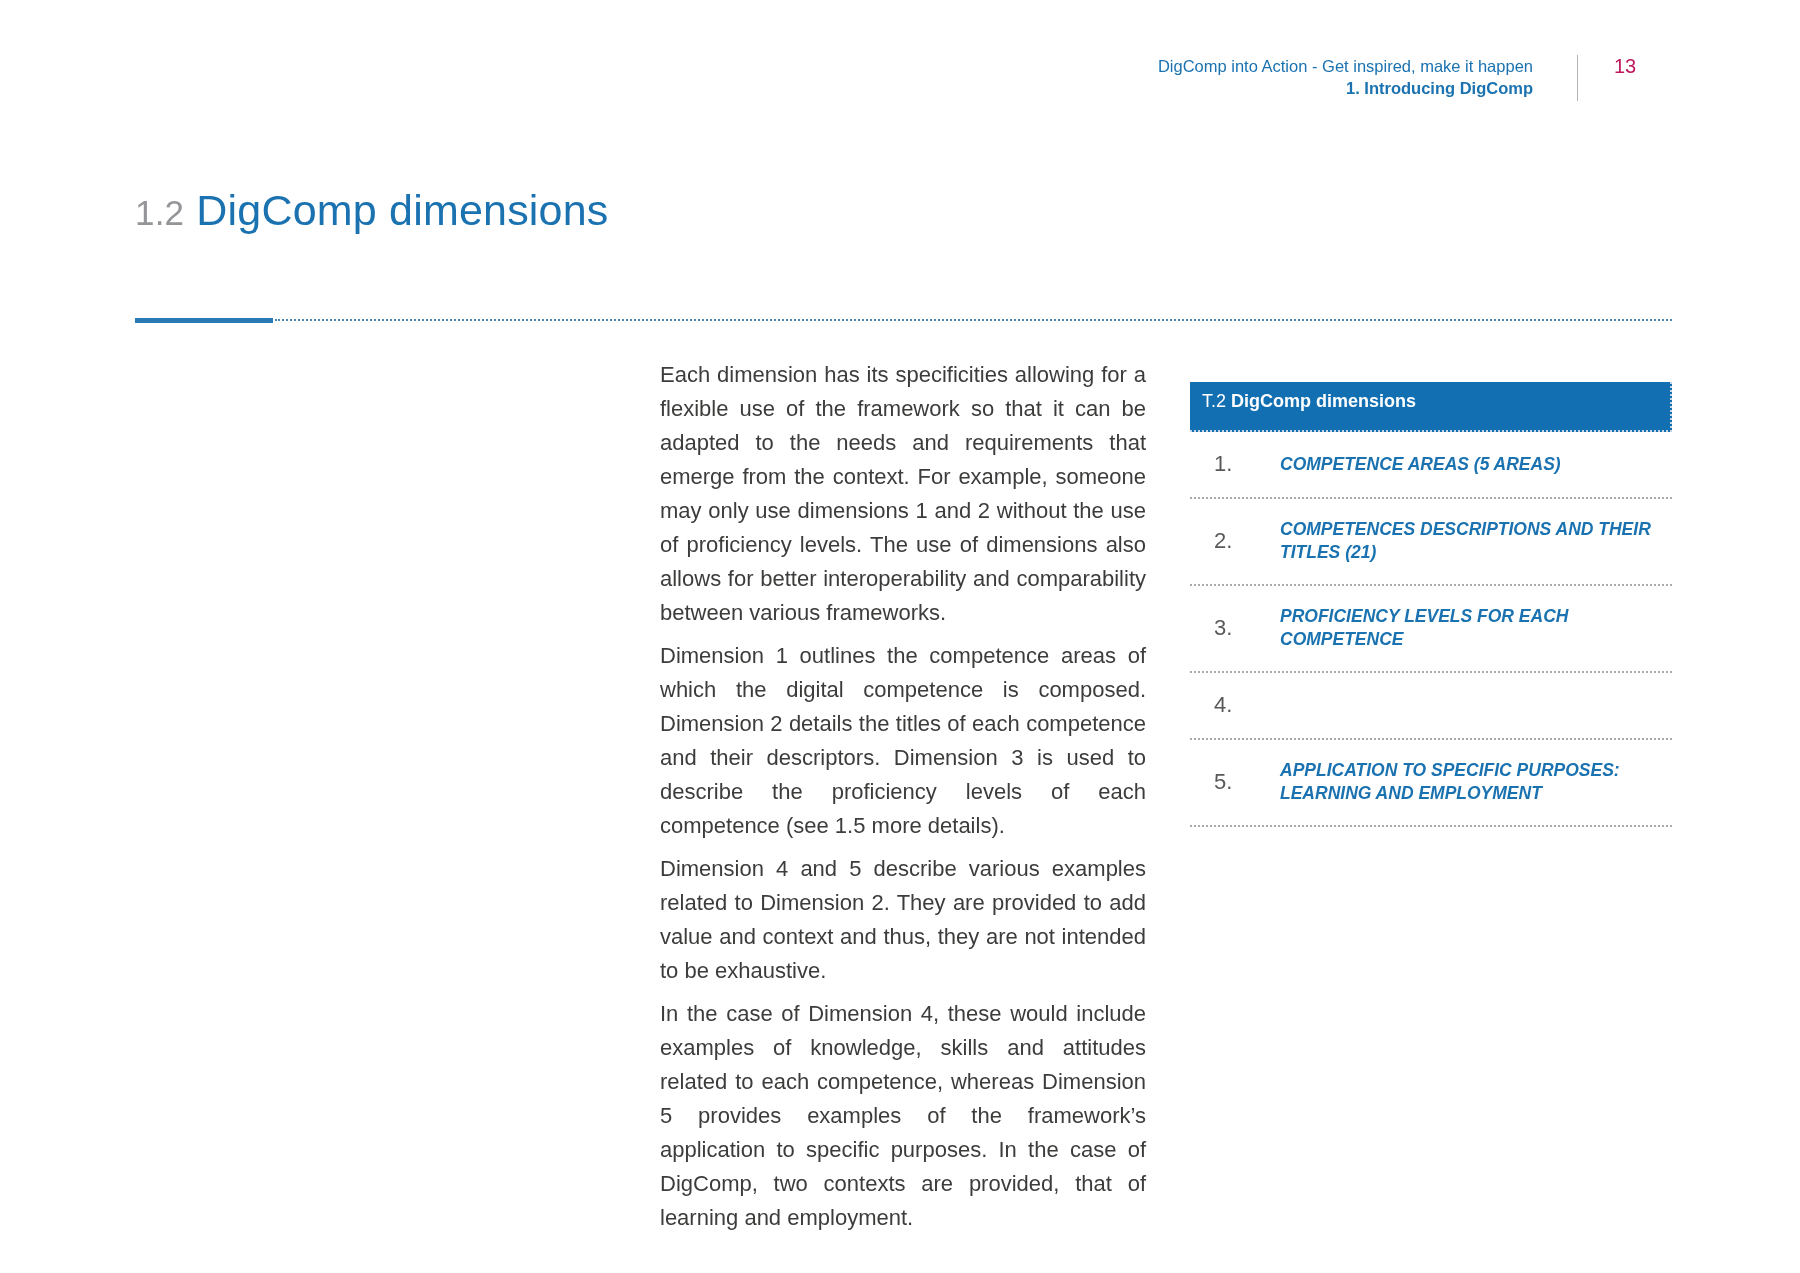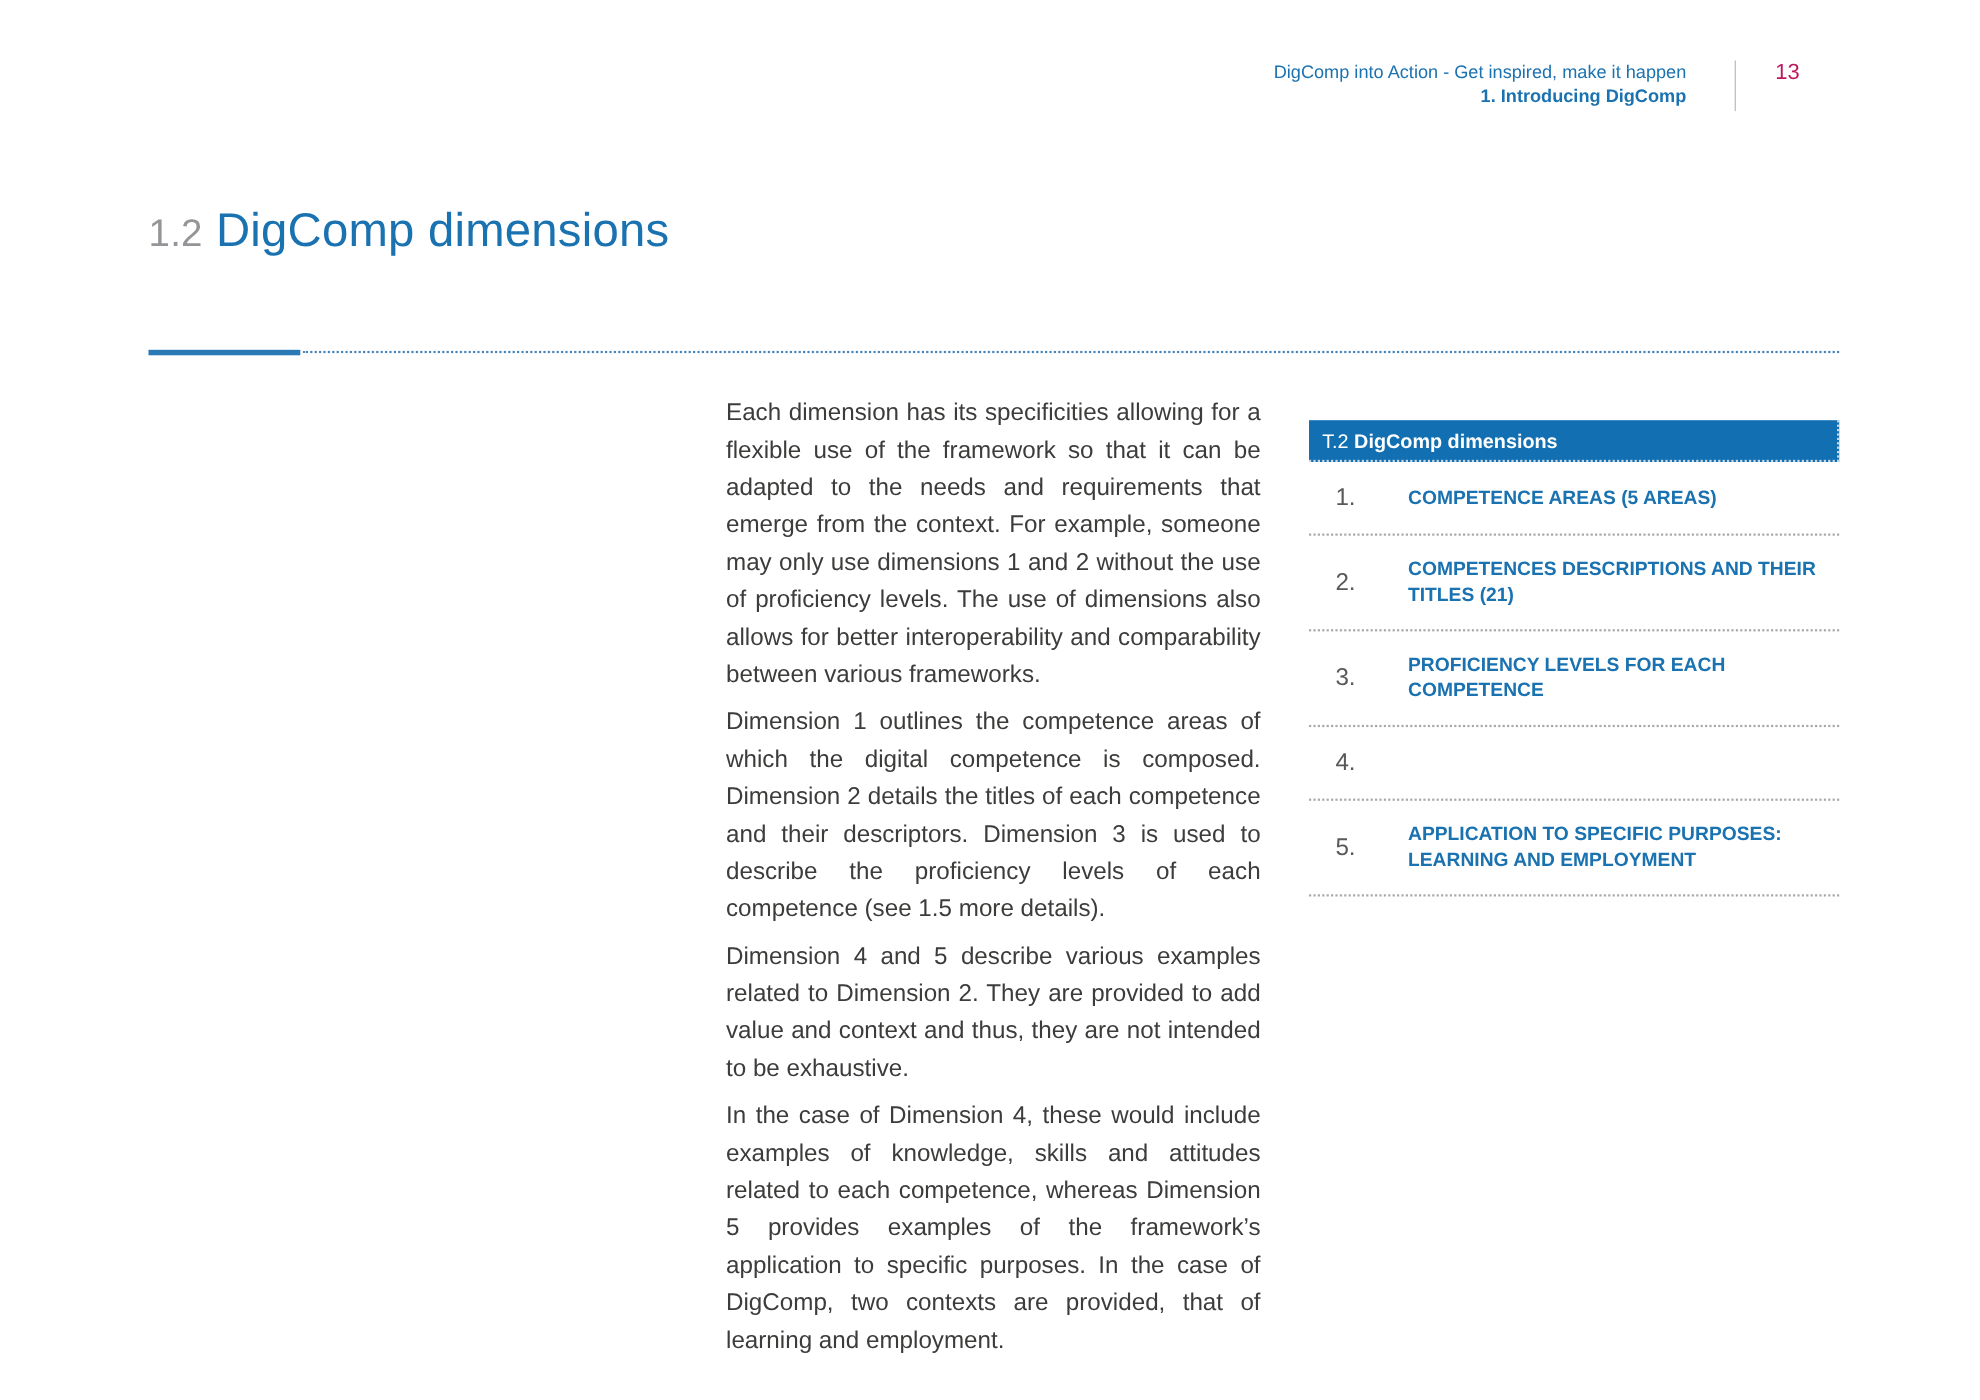--- a/index.html
+++ b/index.html
@@ -75,21 +75,21 @@
   }
   .body-col p { margin-bottom: 9px; }
 
   
   .dim-table {
     position: absolute; top: 382px; left: 1190px; width: 482px;
   }
   .dim-table .t-header {
     background: #1270b2;
     color: #ffffff;
-    height: 38px; line-height: 38px;
+    height: 50px; line-height: 38px;
     padding-left: 12px;
     font-size: 18px;
     border-right: 2px dotted #c9d6e2;
     border-bottom: 2px dotted #c9d6e2;
   }
   .dim-table .t-header .t-label { font-weight: 400; }
   .dim-table .t-header .t-title { font-weight: 700; margin-left: 5px; }
   .t-row {
     display: flex;
     align-items: center;
@@ -103,20 +103,21 @@
     color: #58595b;
   }
   .t-row .t-text {
     flex: 1;
     font-size: 17.5px;
     font-weight: 700;
     line-height: 23px;
     color: #1a72b0;
     text-transform: uppercase;
     padding-right: 8px;
+    font-style: italic;
   }
 </style>
 </head>
 <body>
 
 <div class="page">
 
   <div class="running-head">
     <div class="head-text">
       <div class="book">DigComp into Action - Get inspired, make it happen</div>

